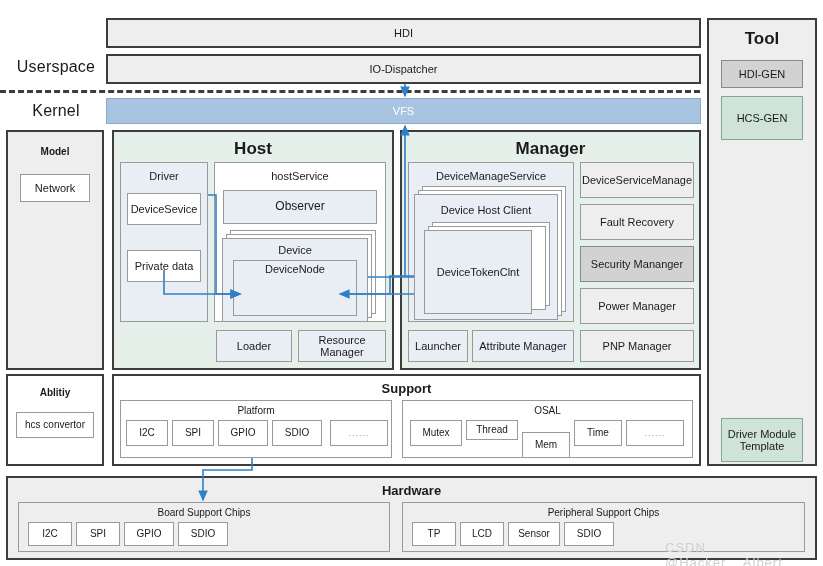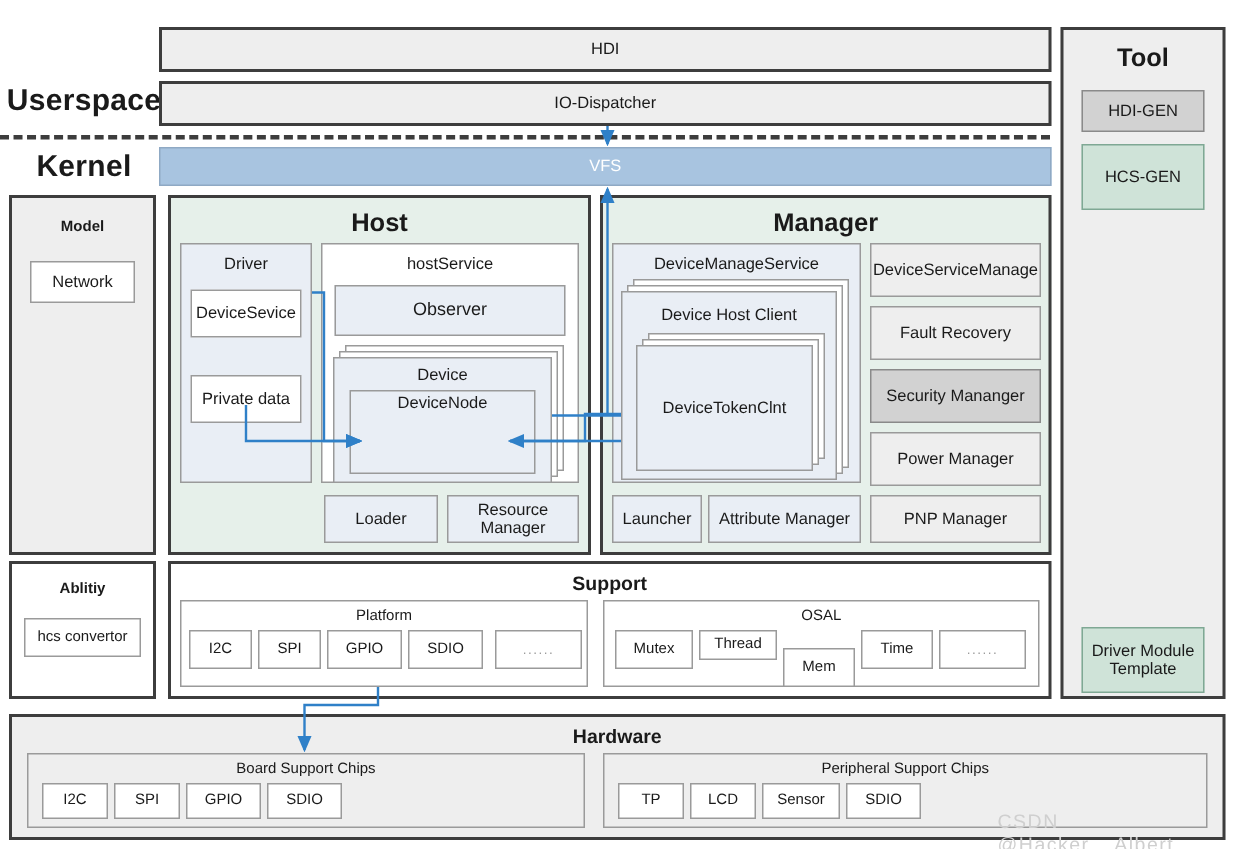--- a/index.html
+++ b/index.html
@@ -24,21 +24,21 @@
   .panel-white{border:1px solid #9a9a9a;background:#ffffff;}
 
   .hdr{font-weight:bold;}
   .t10{font-size:10px;}
   .t11{font-size:11px;}
   .t12{font-size:12px;}
   .t13{font-size:13px;}
   .t15{font-size:10px;font-weight:bold;}
   .t17{font-size:17px;font-weight:bold;}
 
-  .side-label{font-size:20px;font-weight:bold;letter-spacing:.2px;}
+  .side-label{font-size:16px;font-weight:normal;letter-spacing:.2px;}
 
   
   .divider{
     border-top:3px dashed #3d3d3d;height:0;
   }
 
   
   .vfs{
     border:1px solid #8fa9c4;background:#a8c4e0;color:#ffffff;
   }
@@ -127,21 +127,21 @@
 </div>
 
 <div class="abs stack-sh" style="left:422px;top:186px;width:144px;height:126px;"></div>
 <div class="abs stack-sh" style="left:418px;top:190px;width:144px;height:126px;"></div>
 <div class="abs cell-blue" style="left:414px;top:194px;width:144px;height:126px;">
   <div class="ctr t11" style="height:22px;margin-top:4px;">Device Host Client</div>
 </div>
 
 <div class="abs stack-sh" style="left:432px;top:222px;width:118px;height:84px;"></div>
 <div class="abs stack-sh" style="left:428px;top:226px;width:118px;height:84px;"></div>
-<div class="abs cell-blue ctr t11" style="left:424px;top:230px;width:118px;height:84px;">DeviceTokenClnt</div>
+<div class="abs cell-blue ctr t11" style="left:424px;top:230px;width:108px;height:84px;">DeviceTokenClnt</div>
 
 <div class="abs cell-blue ctr t11" style="left:408px;top:330px;width:60px;height:32px;">Launcher</div>
 <div class="abs cell-blue ctr t11" style="left:472px;top:330px;width:102px;height:32px;text-align:center;">Attribute Manager</div>
 
 <div class="abs cell ctr t11" style="left:580px;top:162px;width:114px;height:36px;">DeviceServiceManage</div>
 <div class="abs cell ctr t11" style="left:580px;top:204px;width:114px;height:36px;">Fault Recovery</div>
 <div class="abs cell-dark ctr t11" style="left:580px;top:246px;width:114px;height:36px;">Security Mananger</div>
 <div class="abs cell ctr t11" style="left:580px;top:288px;width:114px;height:36px;">Power Manager</div>
 <div class="abs cell ctr t11" style="left:580px;top:330px;width:114px;height:32px;">PNP Manager</div>
 

